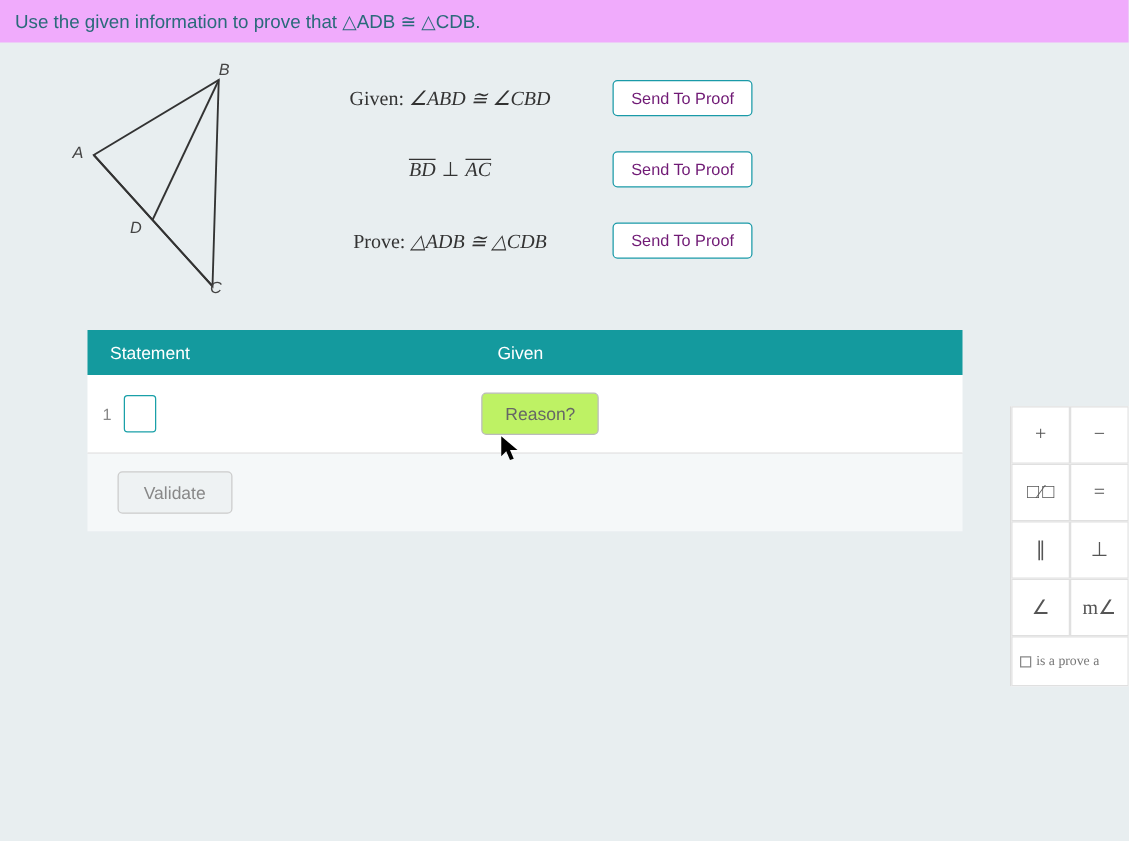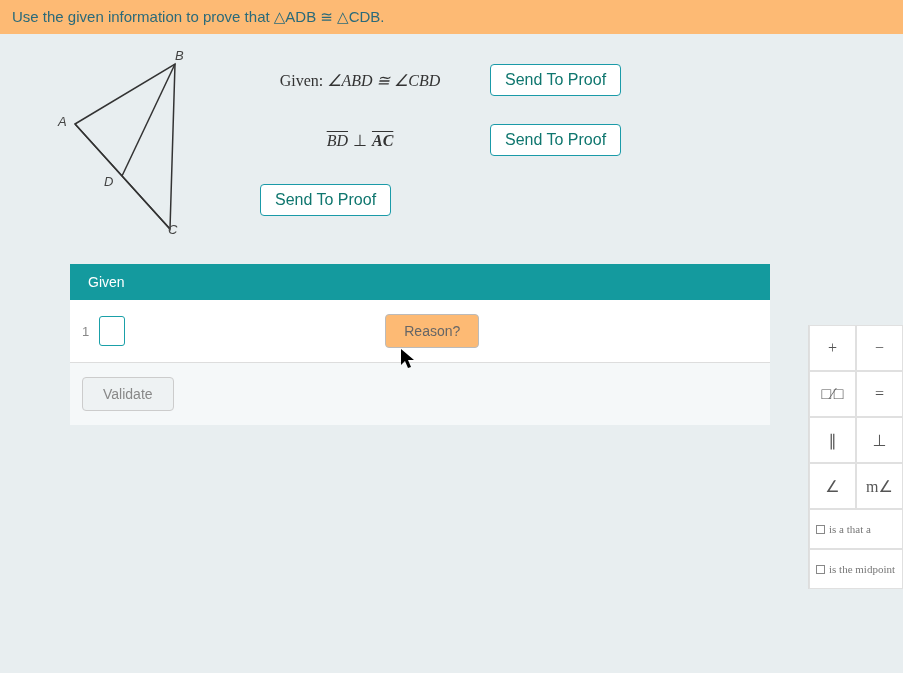--- a/index.html
+++ b/index.html
@@ -8,21 +8,21 @@
   background: #e8eef0;
   width: 903px;
   height: 673px;
   overflow: hidden;
   position: relative;
 }
 .top-instruction {
   padding: 8px 12px;
   color: #2a6a7a;
   font-size: 15px;
-  background: #fdba74;
+  background: #f0abfc;
 }
 .content-area {
   padding: 20px 40px 0 60px;
   display: flex;
   gap: 40px;
 }
 .triangle-box {
   position: relative;
   width: 160px;
   height: 180px;
@@ -48,22 +48,22 @@
   text-align: center;
   font-family: 'Times New Roman', serif;
 }
 .given-text .lbl { font-weight: normal; }
 .overline { text-decoration: overline; padding: 0 1px; }
 .send-btn {
   padding: 6px 14px;
   border: 1px solid #1a9aa8;
   border-radius: 4px;
   background: #fff;
-  color: #0f766e;
-  font-size: 16px;
+  color: #701a75;
+  font-size: 13px;
   cursor: pointer;
 }
 .proof-section {
   margin: 30px 0 0 70px;
   width: 700px;
 }
 .proof-header {
   background: #149a9e;
   color: #fff;
   display: flex;
@@ -82,37 +82,38 @@
 .stmt-input {
   width: 26px; height: 30px;
   border: 1px solid #1aa0a8; border-radius: 3px;
   background: #fff;
 }
 .reason-btn {
   margin-left: 260px;
   padding: 8px 18px;
   border: 1px solid #bbb;
   border-radius: 4px;
-  background: #fdba74;
+  background: #bef264;
   color: #666;
   font-size: 14px;
   cursor: pointer;
 }
 .validate-row {
   background: #f5f8f9;
   padding: 14px 12px;
 }
 .validate-btn {
   padding: 8px 20px;
   border: 1px solid #ccc;
   border-radius: 4px;
   background: #eef2f3;
   color: #888;
   font-size: 14px;
   cursor: pointer;
+  margin-left: 12px;
 }
 .cursor-arrow {
   position: absolute;
   left: 400px; top: 348px;
   font-size: 20px; color: #000;
   pointer-events: none;
 }
 .tool-panel {
   position: absolute;
   right: 0; top: 325px;
@@ -165,32 +166,36 @@
 
   <div class="givens">
     <div class="given-row">
       <div class="given-text">
         <span class="lbl">Given: </span><span style="font-style:italic;">∠ABD ≅ ∠CBD</span>
       </div>
       <button class="send-btn">Send To Proof</button>
     </div>
     <div class="given-row">
       <div class="given-text">
-        <span class="overline" style="font-style:italic;">BD</span><span> ⊥ </span><span class="overline" style="font-style:italic;font-weight:bold;">AC</span>
+        <span class="overline" style="font-style:italic;">BD</span><span> ⊥ </span><span class="overline" style="font-style:italic;">AC</span>
       </div>
       <button class="send-btn">Send To Proof</button>
     </div>
     <div class="given-row">
+      <div class="given-text">
+        <span class="lbl">Prove: </span><span style="font-style:italic;">△ADB ≅ △CDB</span>
+      </div>
       <button class="send-btn">Send To Proof</button>
     </div>
   </div>
 </div>
 
 <div class="proof-section">
   <div class="proof-header">
+    <div class="col-s">Statement</div>
     <div>Given</div>
   </div>
   <div class="proof-body">
     <span class="step-num">1</span>
     <div class="stmt-input"></div>
     <button class="reason-btn">Reason?</button>
   </div>
   <div class="validate-row">
     <button class="validate-btn">Validate</button>
   </div>
@@ -207,20 +212,16 @@
     <div class="tool-cell">+</div>
     <div class="tool-cell">−</div>
     <div class="tool-cell">□⁄□</div>
     <div class="tool-cell">=</div>
     <div class="tool-cell">∥</div>
     <div class="tool-cell">⊥</div>
     <div class="tool-cell">∠</div>
     <div class="tool-cell">m∠</div>
     <div class="tool-cell tool-wide">
         <span class="sq"></span>
-        <span>is a that a</span>
-      </div>
-    <div class="tool-cell tool-wide">
-        <span class="sq"></span>
-        <span>is the midpoint</span>
+        <span>is a prove a</span>
       </div>
   </div>
 </div>
 
 </body></html>

